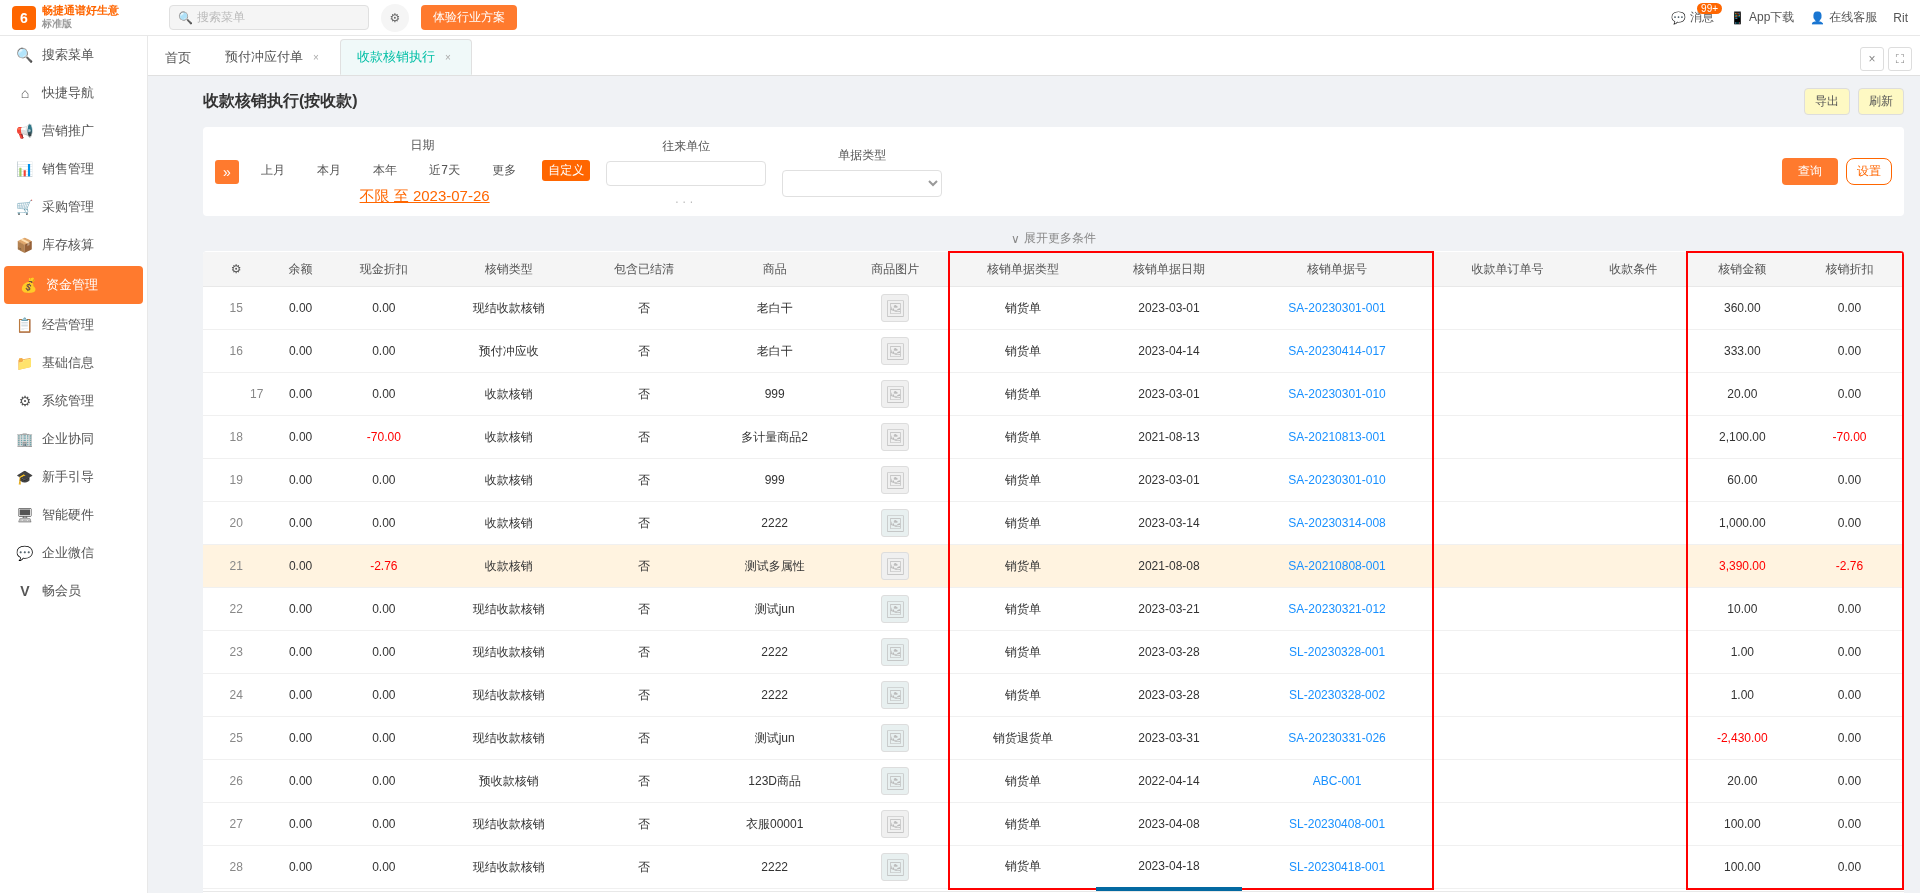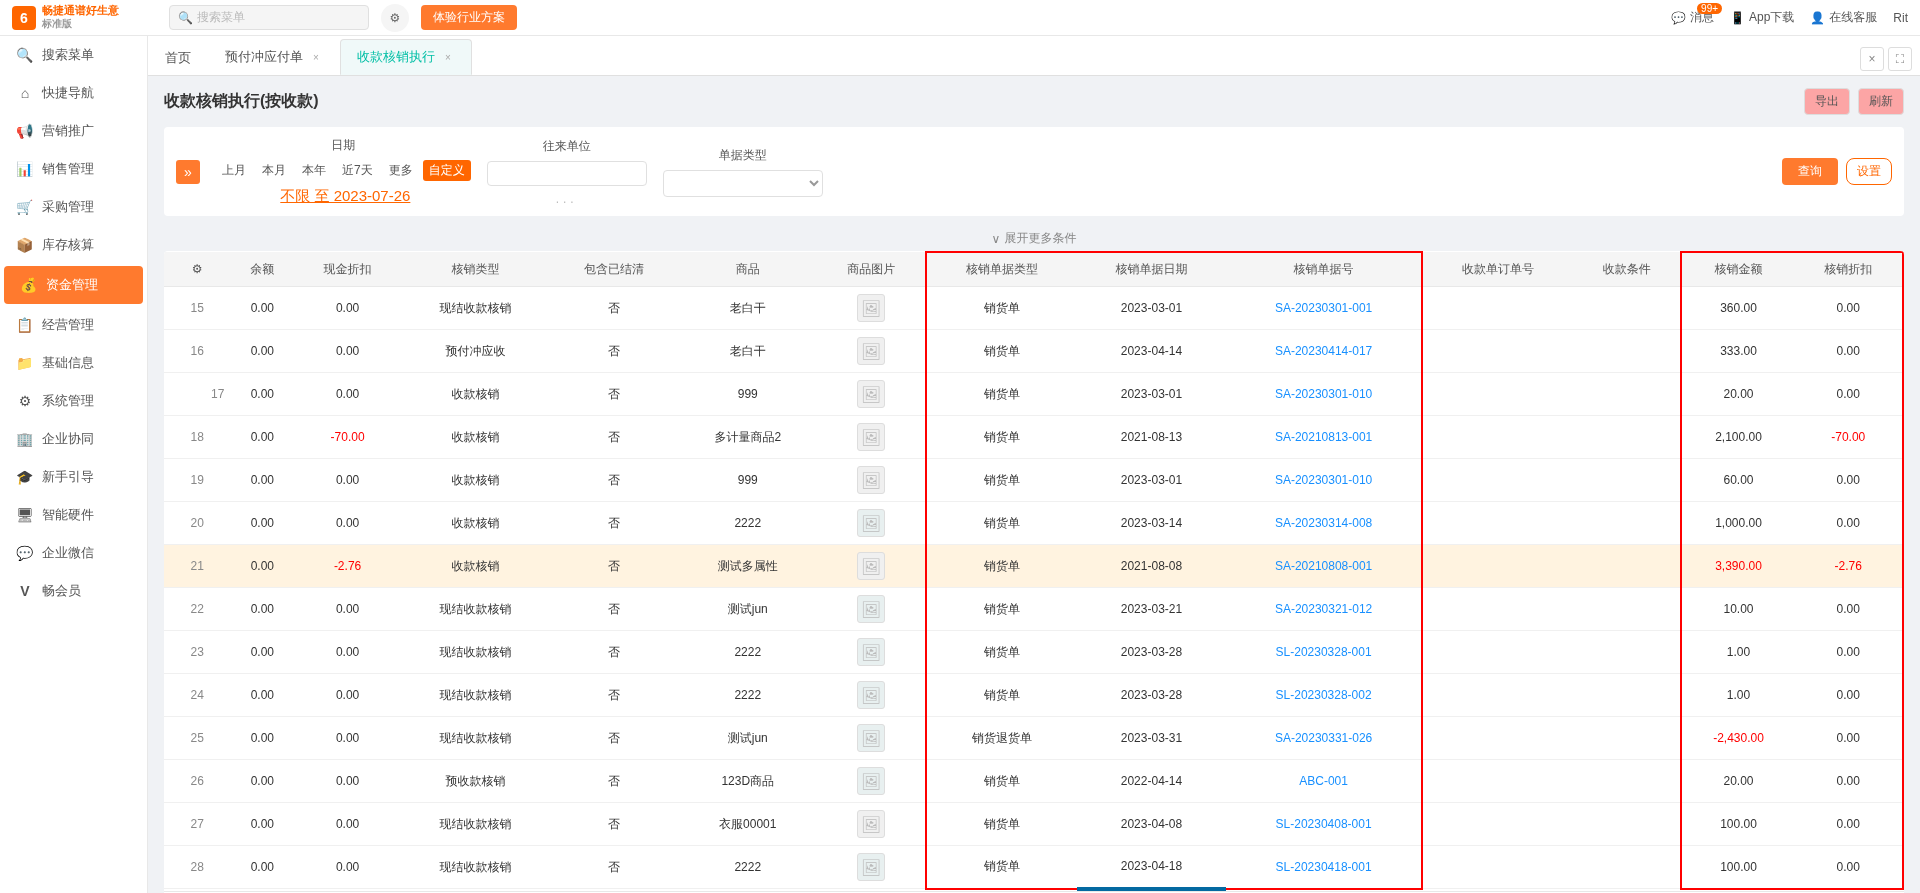--- a/index.html
+++ b/index.html
@@ -32,32 +32,32 @@
     
     .tab-bar { height: 40px; background: #fff; display: flex; align-items: flex-end; padding: 0 0 0 0; border-bottom: 1px solid #e0e0e0; position: relative; }
     .tab { display: flex; align-items: center; gap: 6px; padding: 8px 16px; cursor: pointer; border-top-left-radius: 4px; border-top-right-radius: 4px; font-size: 13px; color: #555; border: 1px solid transparent; }
     .tab.home { color: #555; border-bottom: none; }
     .tab.active { background: #f0f9f9; border: 1px solid #e0e0e0; border-bottom: 1px solid #f0f9f9; color: #00bfa5; font-weight: 500; }
     .tab .close-btn { width: 14px; height: 14px; border-radius: 50%; display: flex; align-items: center; justify-content: center; color: #aaa; font-size: 10px; }
     .tab-bar .tab-actions { margin-left: auto; display: flex; align-items: center; gap: 4px; padding-right: 8px; padding-bottom: 4px; }
     .tab-bar .tab-action-btn { width: 24px; height: 24px; display: flex; align-items: center; justify-content: center; color: #888; cursor: pointer; border: 1px solid #ddd; border-radius: 3px; background: #fff; }
 
     
-    .page-content { flex: 1; overflow: auto; padding: 12px 16px; background: #f0f2f5; }
+    .page-content { flex: 1; overflow: auto; padding: 12px 16px; background: #f0f2f5; margin-left: 39px; }
     .page-header { display: flex; align-items: center; justify-content: space-between; margin-bottom: 12px; }
     .page-title { font-size: 16px; font-weight: 600; color: #333; }
     .page-actions { display: flex; gap: 8px; }
-    .action-btn { display: flex; align-items: center; gap: 4px; padding: 4px 10px; border: 1px solid #ddd; border-radius: 4px; background: #fca5a5; cursor: pointer; color: #555; font-size: 12px; }
+    .action-btn { display: flex; align-items: center; gap: 4px; padding: 4px 10px; border: 1px solid #ddd; border-radius: 4px; background: #fef9c3; cursor: pointer; color: #555; font-size: 12px; }
 
     
     .filter-bar { background: #fff; border-radius: 4px; padding: 10px 12px; margin-bottom: 10px; display: flex; align-items: center; gap: 16px; flex-wrap: wrap; }
     .filter-toggle { width: 24px; height: 24px; background: #ff7a2e; color: #fff; border-radius: 3px; display: flex; align-items: center; justify-content: center; cursor: pointer; font-size: 14px; }
     .filter-group { display: flex; align-items: center; gap: 6px; flex-direction: column; }
     .filter-label { color: #555; white-space: nowrap; }
-    .filter-date-group { display: flex; gap: 4px; }
+    .filter-date-group { display: flex; gap: 20px; font-family: Liberation Mono, monospace; }
     .date-btn { padding: 2px 6px; cursor: pointer; color: #555; font-size: 12px; border-radius: 3px; }
     .date-btn.custom { color: #fff; background: #f60; border-radius: 3px; padding: 2px 6px; }
     .filter-date-range { color: #f60; font-size: 15px; text-decoration: underline; }
     .filter-input { border: 1px solid #e0e0e0; border-radius: 4px; padding: 4px 8px; width: 160px; color: #999; }
     .filter-select { border: 1px solid #e0e0e0; border-radius: 4px; padding: 4px 8px; width: 160px; color: #999; background: #fff; }
     .query-btn { background: #ff7a2e; color: #fff; border: none; border-radius: 4px; padding: 5px 16px; cursor: pointer; font-size: 12px; }
     .settings-link { color: #f60; border: 1px solid #f60; border-radius: 8px; padding: 4px 10px; cursor: pointer; background: #fff; font-size: 12px; }
     .expand-bar { display: flex; align-items: center; justify-content: center; padding: 4px; color: #888; cursor: pointer; font-size: 12px; gap: 4px; }
     .dots-separator { color: #bbb; letter-spacing: 4px; }
 

